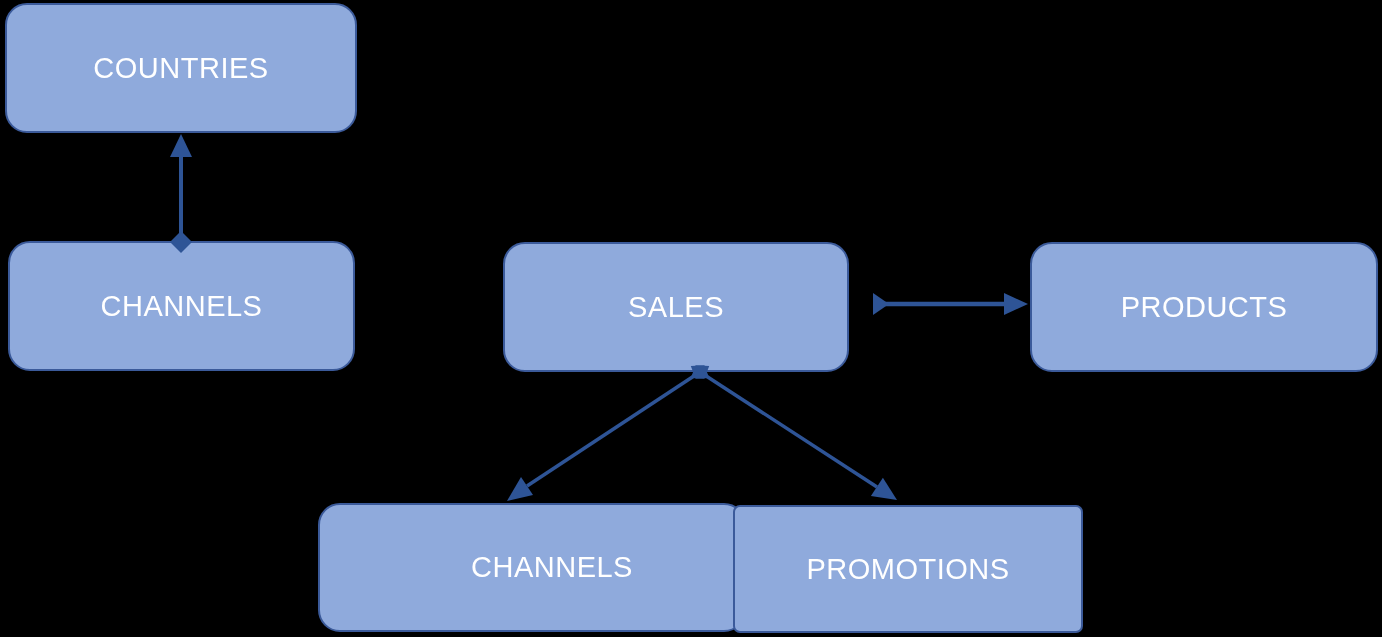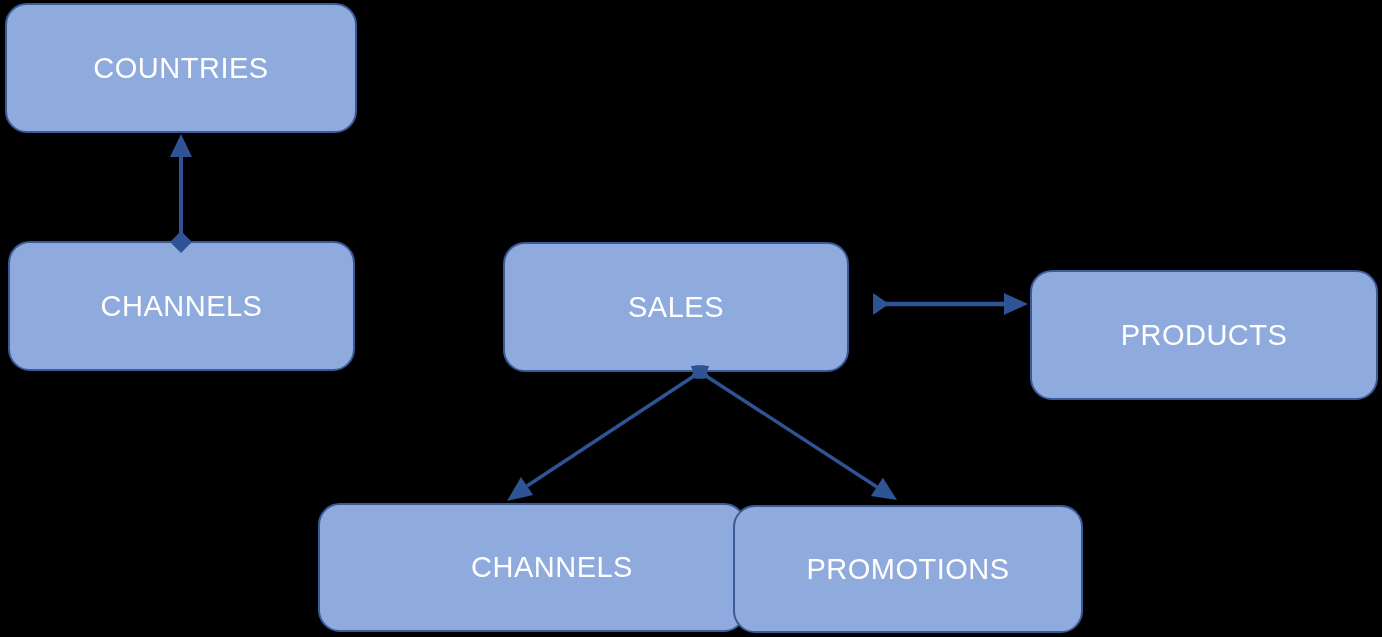--- a/index.html
+++ b/index.html
@@ -48,23 +48,23 @@
   }
   .connector-marker {
     fill: #2E5496;
     stroke: none;
   }
   
   #node-countries  { left: 5px;    top: 3px;   width: 352px; height: 130px; }
   #node-times      { left: 525px;  top: 3px;   width: 347px; height: 129px; }
   #node-customers  { left: 8px;    top: 241px; width: 347px; height: 130px; }
   #node-sales      { left: 503px;  top: 242px; width: 346px; height: 130px; }
-  #node-products   { left: 1030px; top: 242px; width: 348px; height: 130px; margin-top: 28px; }
+  #node-products   { left: 1030px; top: 242px; width: 348px; height: 130px; }
   #node-channels   { left: 318px;  top: 503px; width: 428px; height: 129px; padding-left: 40px; }
-  #node-promotions { left: 733px;  top: 505px; width: 350px; height: 128px; }
+  #node-promotions { left: 733px;  top: 505px; width: 350px; height: 128px; border-radius: 7px; }
 </style>
 </head>
 <body>
 
 <div class="canvas">
 
   <div class="node" id="node-countries">
     <span class="node-label">COUNTRIES</span>
   </div>
 

